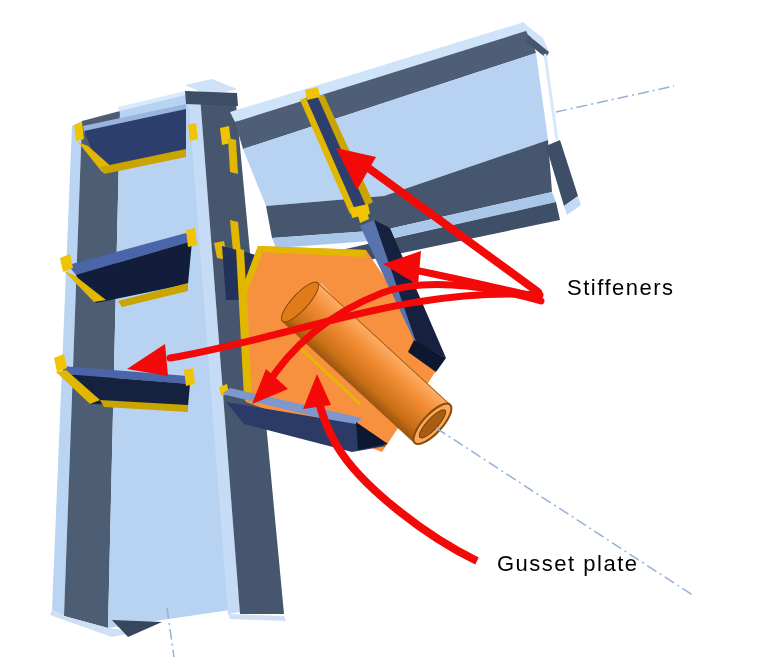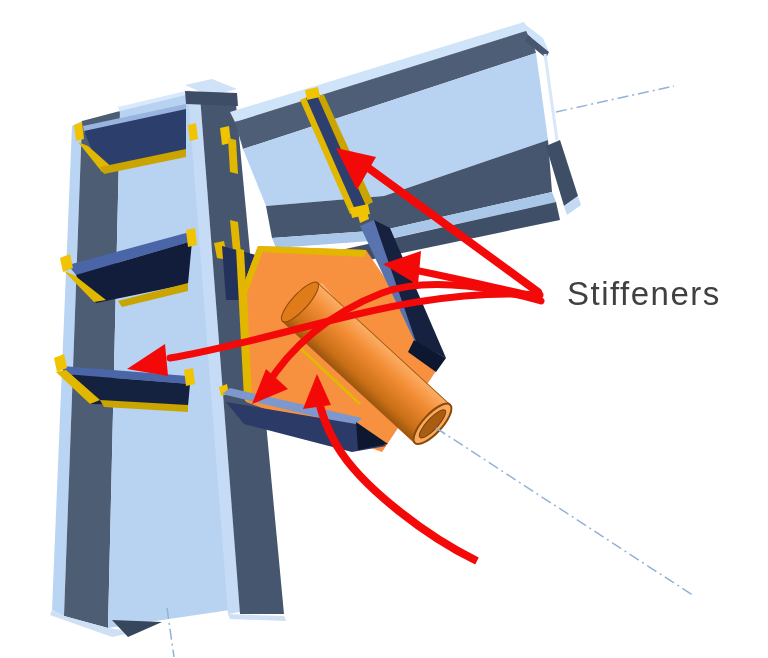--- a/index.html
+++ b/index.html
@@ -1,19 +1,19 @@
 <!DOCTYPE html>
 <html><head>
 <meta charset="utf-8">
 <style>
   html,body{margin:0;padding:0;background:#ffffff;}
   #stage{position:relative;width:768px;height:658px;background:#ffffff;overflow:hidden;
          font-family:"Liberation Sans", sans-serif;}
   #stage svg{position:absolute;left:0;top:0;}
-  .lbl{position:absolute;color:#404040;font-size:33px;font-weight:400;
+  .lbl{position:absolute;color:#000000;font-size:22px;font-weight:400;
        letter-spacing:1.5px;white-space:nowrap;line-height:1;
        font-family:"Liberation Sans", sans-serif;}
   #lbl-stiffeners{left:567px;top:277px;}
   #lbl-gusset{left:497px;top:553px;}
 </style>
 </head>
 <body>
 
 <div id="stage">
 
@@ -153,14 +153,15 @@
     <path d="M541,301 C478,283 420,279 382,293 C330,313 290,347 266,387" stroke="#f40909" stroke-width="7" fill="none" stroke-linecap="round"></path>
     <polygon points="252,404 266,369 288,389"></polygon>
   </g>
   <g fill="#f40909">
     <path d="M477,561 C428,537 362,488 337,446 C324,423 318,403 317,387" stroke="#f40909" stroke-width="8" fill="none"></path>
     <polygon points="317,374 303,409 331,405"></polygon>
   </g>
 </svg>
 
 <div class="lbl" id="lbl-stiffeners">Stiffeners</div>
+<div class="lbl" id="lbl-gusset">Gusset plate</div>
 
 </div>
 
 </body></html>

